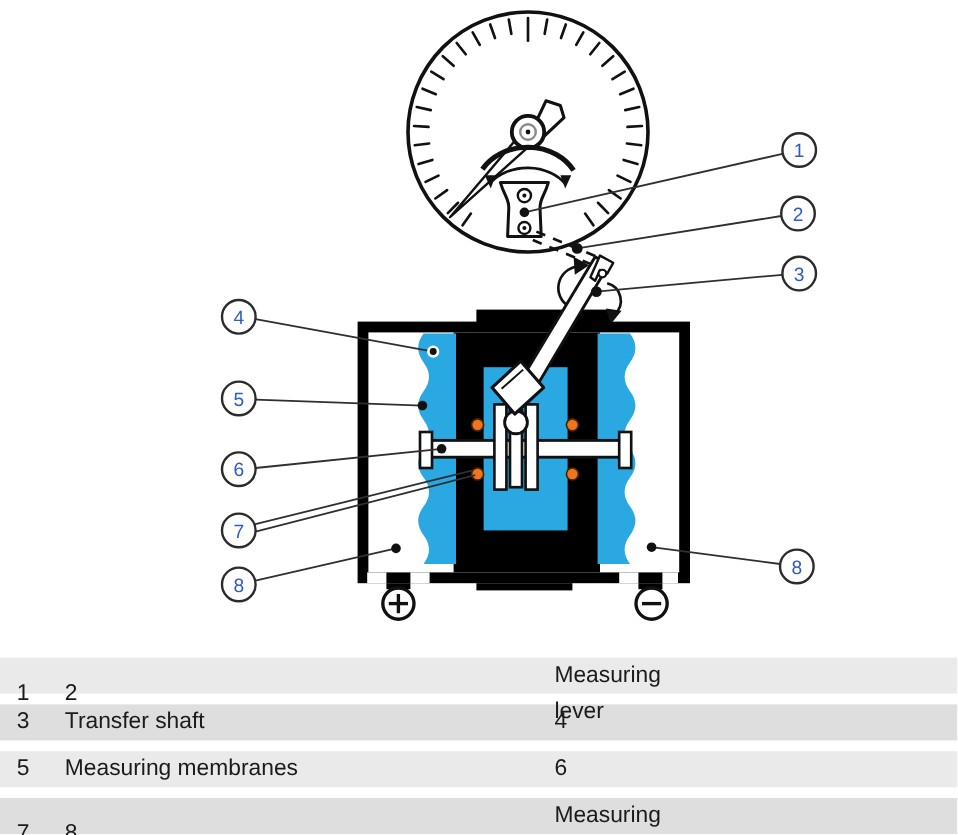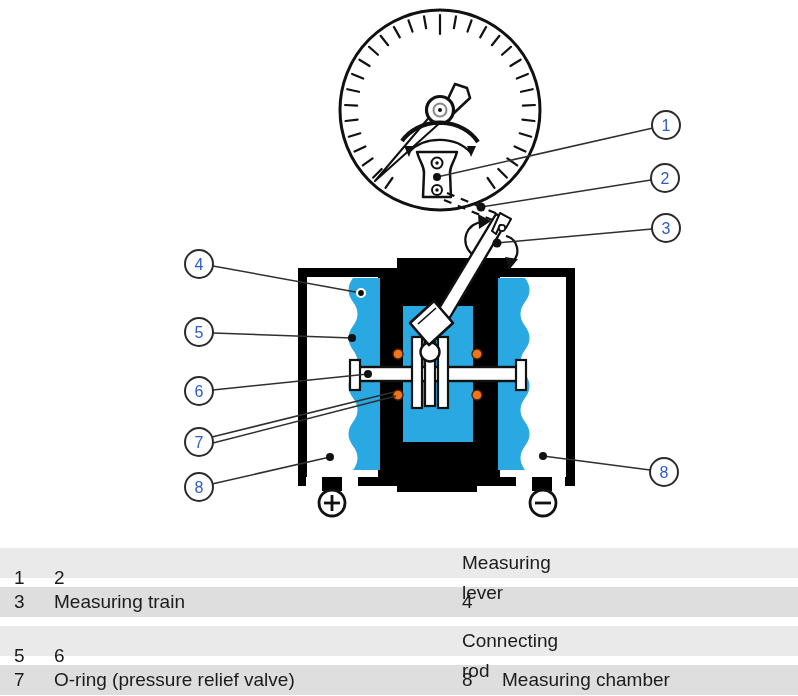--- a/index.html
+++ b/index.html
@@ -215,28 +215,27 @@
   </svg>
 
   <div class="legend">
     <div class="legend-row odd">
       <span class="legend-num">1</span>
       <span class="legend-num">2</span>
       <span class="legend-label">Measuring lever</span>
     </div>
     <div class="legend-row even">
       <span class="legend-num">3</span>
-      <span class="legend-label">Measuring train</span>
+      <span class="legend-label">Transfer shaft</span>
       <span class="legend-num">4</span>
     </div>
     <div class="legend-row odd">
       <span class="legend-num">5</span>
+      <span class="legend-label">Measuring membranes</span>
       <span class="legend-num">6</span>
-      <span class="legend-label">Connecting rod</span>
     </div>
     <div class="legend-row even">
       <span class="legend-num">7</span>
-      <span class="legend-label">O-ring (pressure relief valve)</span>
       <span class="legend-num">8</span>
       <span class="legend-label">Measuring chamber</span>
     </div>
   </div>
 </div>
 
 </body></html>

